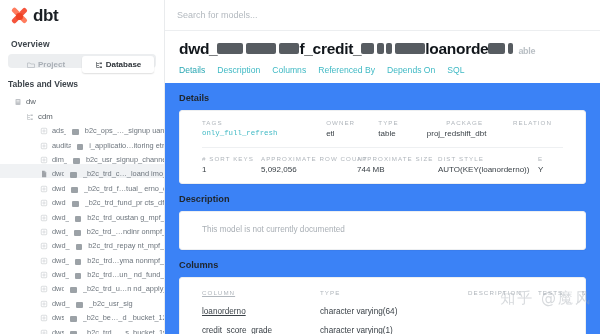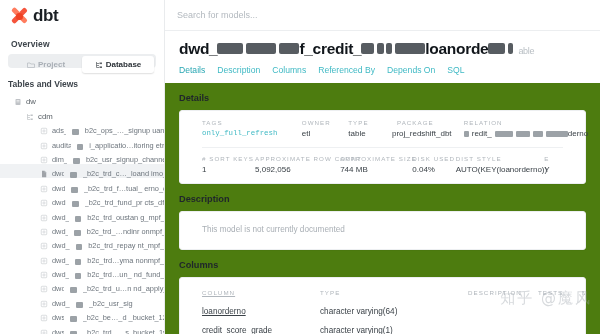--- a/index.html
+++ b/index.html
@@ -82,21 +82,21 @@
   
   .rd {
     display: inline-block; vertical-align: -1px;
     background: #8b9298; border-radius: 1px; height: 6px;
     filter: blur(0.7px); opacity: .85;
   }
   .rd.d { background:#3a4046; }
 
   
   .main {
-    flex: 1; height: 334px; background: #4d7c0f;
+    flex: 1; height: 334px; background: #3b82f6;
     display: flex; flex-direction: column; overflow: hidden;
   }
   .topbar {
     height: 31px; background: #ffffff;
     border-bottom: 1px solid #eceef0;
     display: flex; align-items: center; padding: 0 12px;
   }
   .search-input {
     border: none; outline: none; background: transparent;
     font-size: 9px; color: #2b3137; width: 100%;
@@ -105,21 +105,21 @@
   .search-input::placeholder { color: #b3b9bf; }
 
   .title-block { background: #ffffff; padding: 9px 14px 0 14px; }
   .model-title {
     font-size: 15.5px; font-weight: 700; color: #11161b;
     letter-spacing: -0.3px; line-height: 1.15;
     display: flex; align-items: baseline; white-space: nowrap;
   }
   .model-title .rd { height: 11px; border-radius: 2px; }
   .title-suffix {
-    font-size: 9px; font-weight: 400; color: #b9bfc4;
+    font-size: 9px; font-weight: 700; color: #b9bfc4;
     margin-left: 5px; filter: blur(0.6px);
   }
   .tabs {
     display: flex; gap: 12px; padding: 7px 0 8px 0;
     background: #ffffff;
   }
   .tab {
     font-size: 8.6px; color: #3fb9c4; cursor: pointer; white-space: nowrap;
   }
   .tab.active { color: #2aa7b3; }
@@ -415,40 +415,35 @@
             <div class="dcell" style="width: 34px;">
               <div class="dkey">TYPE</div>
               <div class="dval">table</div>
             </div>
             <div class="dcell" style="width: 75px; text-align: right;">
               <div class="dkey">PACKAGE</div>
               <div class="dval">proj_redshift_dbt</div>
             </div>
             <div class="dcell">
               <div class="dkey">RELATION</div>
-              <div class="dval"><span class="rd" style="width: 5px; margin-right: 3px;"></span>redit_<span class="rd" style="width: 18px; margin-left: 3px;"></span><span class="rd" style="width: 14px; margin-left: 3px;"></span><span class="rd" style="width: 10px; margin-left: 3px;"></span><span class="rd" style="width: 22px; margin-left: 3px;"></span><span>derno</span></div>
             </div>
           </div>
         <div class="divider"></div>
         <div class="stat-grid" id="detail-row2">
             <div class="dcell" style="width: 59px;">
               <div class="dkey"># SORT KEYS</div>
               <div class="dval">1</div>
             </div>
             <div class="dcell" style="width: 96px;">
               <div class="dkey">APPROXIMATE ROW COUNT</div>
               <div class="dval">5,092,056</div>
             </div>
             <div class="dcell" style="width: 81px;">
               <div class="dkey">APPROXIMATE SIZE</div>
               <div class="dval">744 MB</div>
-            </div>
-            <div class="dcell" style="width: 48px;">
-              <div class="dkey">DISK USED</div>
-              <div class="dval">0.04%</div>
             </div>
             <div class="dcell" style="width: 100px;">
               <div class="dkey">DIST STYLE</div>
               <div class="dval">AUTO(KEY(loanorderno))</div>
             </div>
             <div class="dcell">
               <div class="dkey">E</div>
               <div class="dval">Y</div>
             </div>
           </div>

